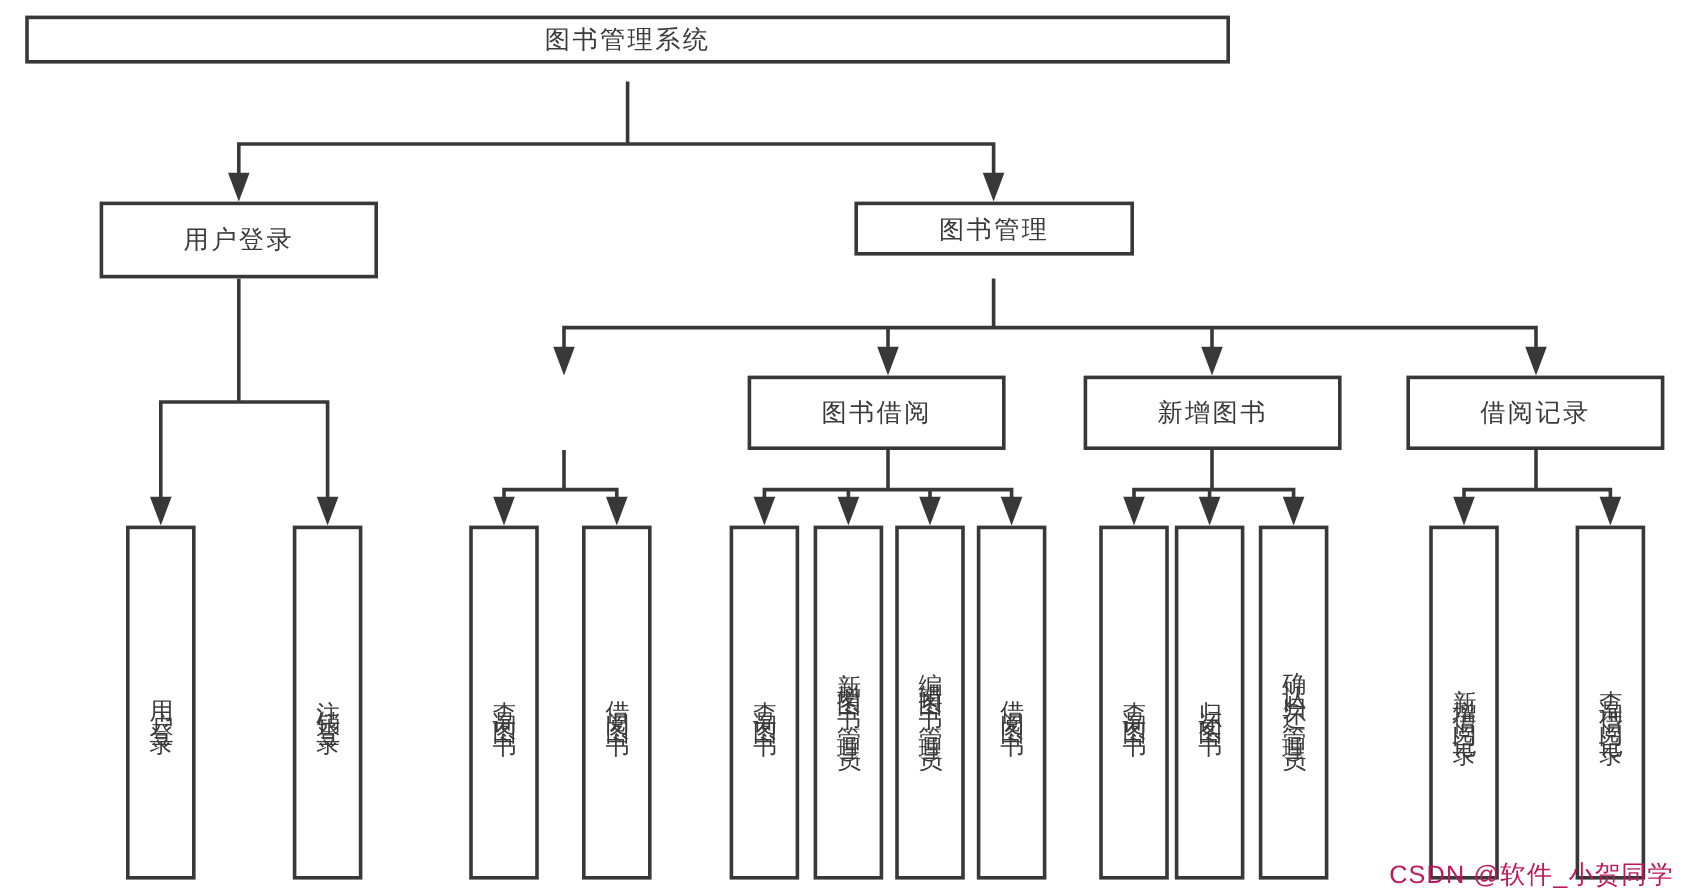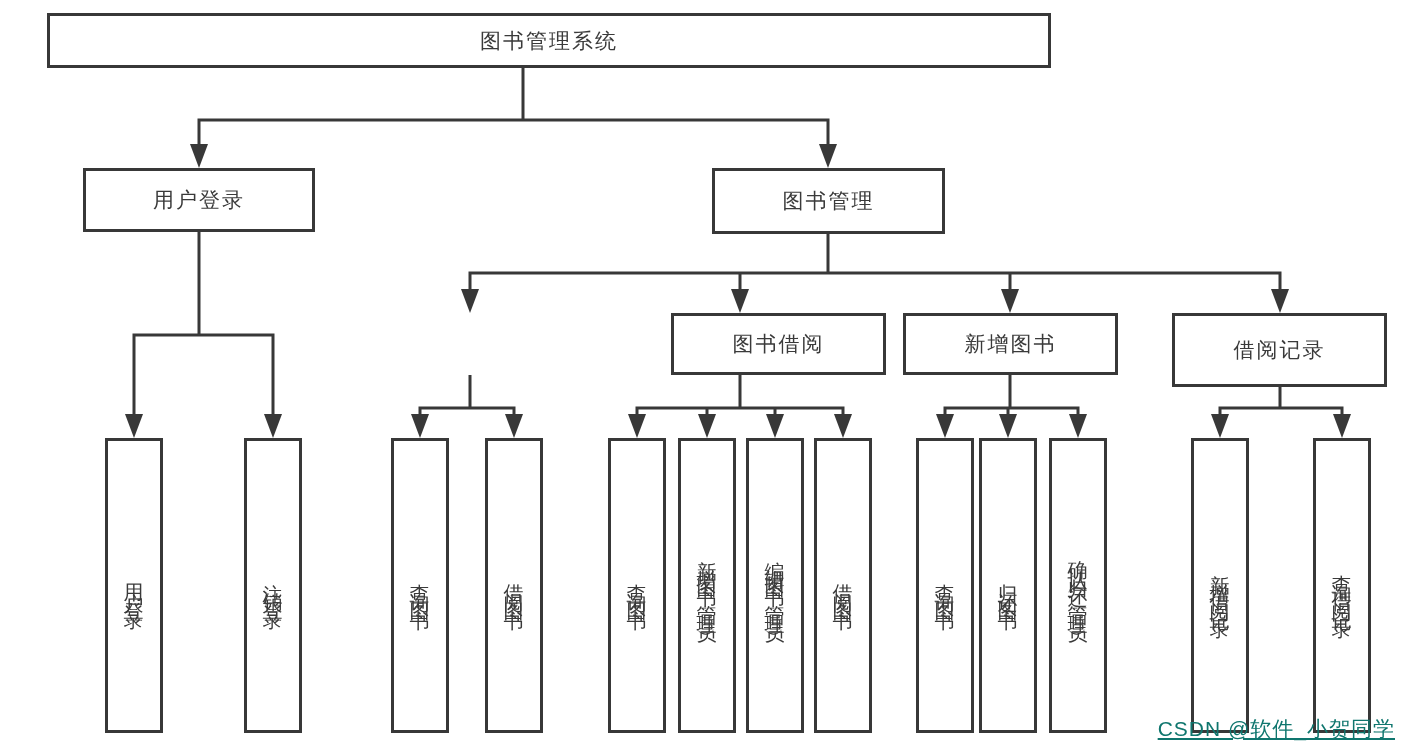--- a/index.html
+++ b/index.html
@@ -14,21 +14,21 @@
     display:flex; align-items:center; justify-content:center;
     color:#3a3a3a;
   }
   .h { font-size:21px; letter-spacing:2px; white-space:nowrap; }
   .v {
     writing-mode:vertical-rl; text-orientation:mixed;
     font-size:20px; letter-spacing:9px; line-height:1;
   }
   .watermark {
     position:absolute; right:10px; bottom:4px;
-    font-size:21px; color:#0f766e; letter-spacing:1px; white-space:nowrap;text-decoration:underline;
+    font-size:21px; color:#be185d; letter-spacing:1px; white-space:nowrap;
   }
 </style>
 </head>
 <body>
 
 <div class="canvas">
 
   <svg class="connectors" viewBox="0 0 1405 747" xmlns="http://www.w3.org/2000/svg">
     <path fill="none" stroke="#383838" stroke-width="3" d="
       M523 68 V121.5
@@ -80,28 +80,28 @@
       <polygon points="766,414 784,414 775,438"></polygon>
       <polygon points="834,414 852,414 843,438"></polygon>
       <polygon points="936,414 954,414 945,438"></polygon>
       <polygon points="999,414 1017,414 1008,438"></polygon>
       <polygon points="1069,414 1087,414 1078,438"></polygon>
       <polygon points="1211,414 1229,414 1220,438"></polygon>
       <polygon points="1333,414 1351,414 1342,438"></polygon>
     </g>
   </svg>
 
-  <div class="node h" style="left:21px; top:13px; width:1004px; height:55px;margin-left:26px;">图书管理系统</div>
+  <div class="node h" style="left:21px; top:13px; width:1004px; height:40px;">图书管理系统</div>
 
   <div class="node h" style="left:83px; top:168px; width:232px; height:64px;">用户登录</div>
-  <div class="node h" style="left:712px; top:168px; width:233px; height:66px;">图书管理</div>
+  <div class="node h" style="left:712px; top:168px; width:233px; height:45px;">图书管理</div>
 
-  <div class="node h" style="left:671px; top:313px; width:215px; height:62px;">图书借阅</div>
+  <div class="node h" style="left:623px; top:313px; width:215px; height:62px;">图书借阅</div>
   <div class="node h" style="left:903px; top:313px; width:215px; height:62px;">新增图书</div>
-  <div class="node h" style="left:1172px; top:313px; width:215px; height:74px;">借阅记录</div>
+  <div class="node h" style="left:1172px; top:313px; width:215px; height:62px;">借阅记录</div>
 
   <div class="node v" style="left:105px; top:438px; width:58px; height:295px;">用户登录</div>
   <div class="node v" style="left:244px; top:438px; width:58px; height:295px;">注销登录</div>
 
   <div class="node v" style="left:391px; top:438px; width:58px; height:295px;">查询图书</div>
   <div class="node v" style="left:485px; top:438px; width:58px; height:295px;">借阅图书</div>
 
   <div class="node v" style="left:608px; top:438px; width:58px; height:295px;">查询图书</div>
   <div class="node v" style="left:678px; top:438px; width:58px; height:295px;">新增图书（管理员）</div>
   <div class="node v" style="left:746px; top:438px; width:58px; height:295px;">编辑图书（管理员）</div>

